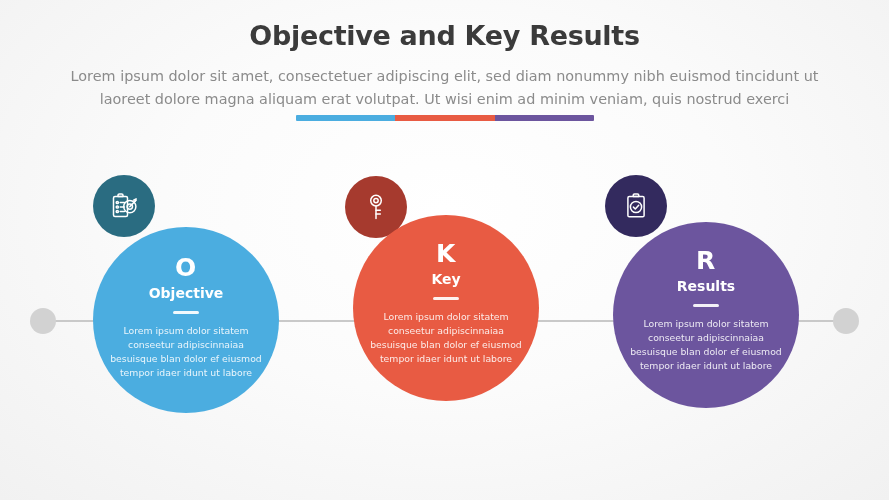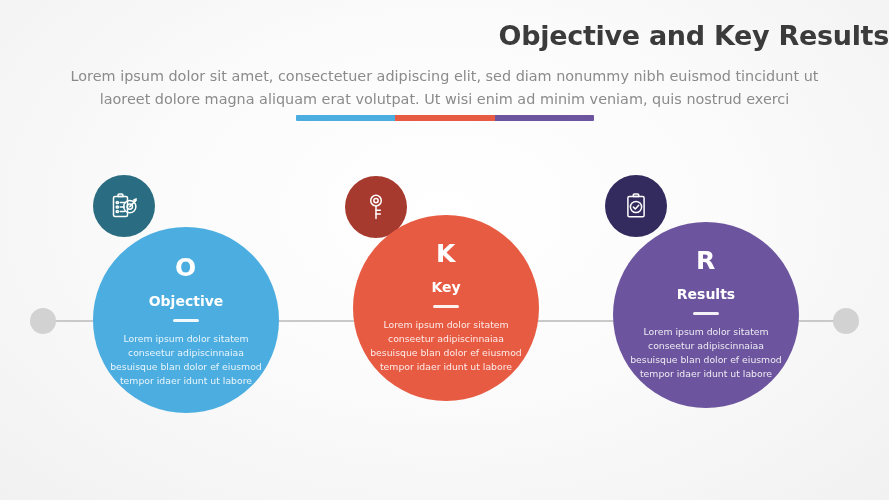--- a/index.html
+++ b/index.html
@@ -28,21 +28,20 @@
     text-align: center;
   }
   .page-title {
     font-family: "DejaVu Sans", sans-serif;
     font-size: 27px;
     font-weight: bold;
     color: #3b3b3b;
     letter-spacing: -0.3px;
     margin: 0;
     line-height: 1.2;
-    text-align: right;
   }
   .page-subtitle {
     margin: 13px auto 12px auto;
     width: 780px;
     font-size: 14.4px;
     line-height: 1.55;
     color: #8b8b8b;
     font-weight: 400;
   }
   .accent-bar {
@@ -115,21 +114,21 @@
   .bubble-letter {
     font-size: 25px;
     font-weight: bold;
     line-height: 1;
     letter-spacing: 0.5px;
   }
   .bubble-title {
     font-size: 14px;
     font-weight: bold;
     line-height: 1;
-    margin-top: 14px;
+    margin-top: 6px;
   }
   .bubble-rule {
     width: 26px;
     height: 3px;
     background: rgba(255,255,255,0.92);
     border-radius: 2px;
     margin-top: 11px;
   }
   .bubble-desc {
     margin-top: 10px;

